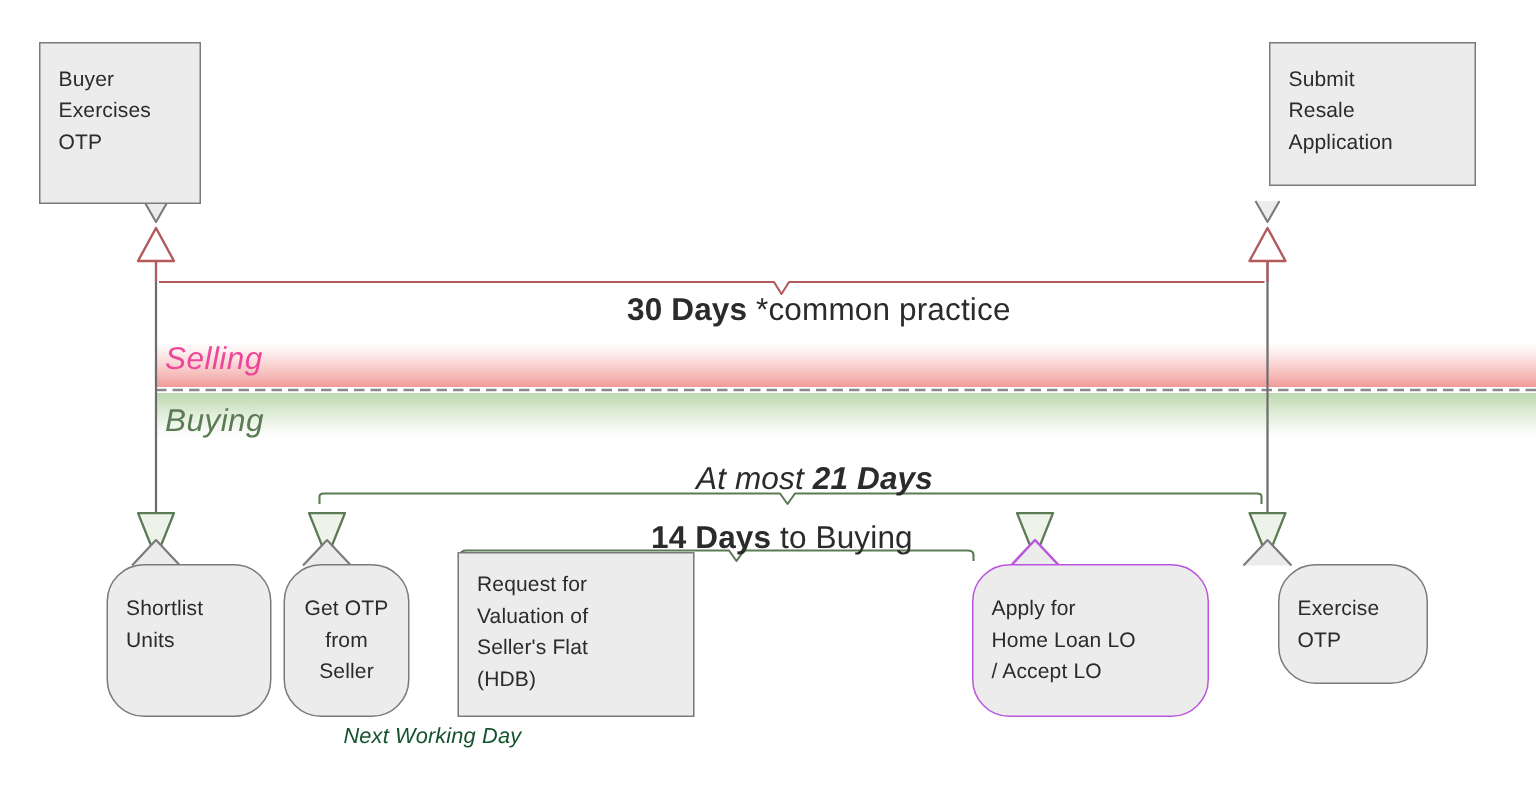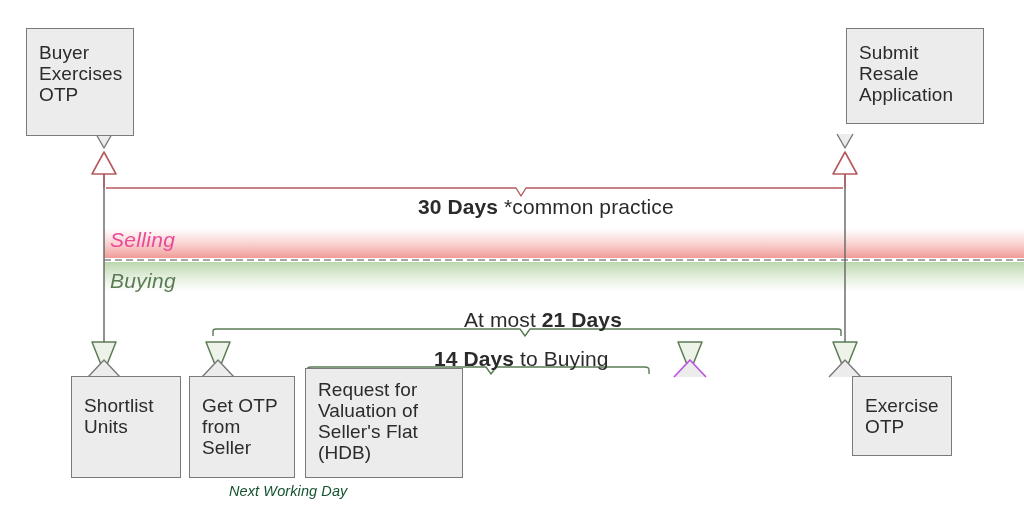--- a/index.html
+++ b/index.html
@@ -24,35 +24,36 @@
     width: 1024px;
     height: 526px;
   }
   
   .pbox {
     position: absolute;
     box-sizing: border-box;
     background: #ececec;
     border: 1.4px solid #7a7a7a;
     color: #2b2b2b;
-    font-size: 19px;
+    font-size: 14px;
     line-height: 21px;
     padding: 10px 12px 8px 12px;
     white-space: pre-line;
     letter-spacing: 0.1px;
   }
   .pbox.accent {
     border-color: #bb55dd;
     border-width: 1.8px;
   }
   .pbox.top {
     padding-top: 13px;
   }
   .pbox.bottom {
     padding-top: 18px;
+    border-radius: 25px;
   }
   
   .band-label {
     position: absolute;
     font-style: italic;
     font-size: 21px;
     letter-spacing: 0.3px;
     white-space: nowrap;
   }
   .band-label.selling { color: #ec4899; }
@@ -136,40 +137,43 @@
 Application</div>
 
   <div class="band-label selling" style="left:110px; top:228px;">Selling</div>
 
   <div class="band-label buying" style="left:110px; top:269px;">Buying</div>
 
   <div class="dur" style="left:418px; top:195px;">
     <b>30 Days</b><span> *common practice</span>
   </div>
 
-  <div class="dur" style="left:464px; top:308px;">
+  <div class="dur" style="left:464px; top:308px;font-style:italic;">
     <span>At most </span><b>21 Days</b>
   </div>
 
   <div class="dur" style="left:434px; top:347px;">
     <b>14 Days</b><span> to Buying</span>
   </div>
 
   <div class="pbox bottom" style="left:71px; top:376px; width:110px; height:102px;">Shortlist
 Units</div>
 
-  <div class="pbox bottom" style="left:189px; top:376px; width:106px; height:102px;">Get OTP
+  <div class="pbox bottom" style="left:189px; top:376px; width:84px; height:102px;text-align:center;">Get OTP
 from
 Seller</div>
 
   <div class="pbox" style="left:305px; top:368px; width:158px; height:110px; padding-top:10px;">Request for
 Valuation of
 Seller's Flat
 (HDB)</div>
 
+  <div class="pbox bottom accent" style="left:648px; top:376px; width:158px; height:102px;">Apply for
+Home Loan LO
+/ Accept LO</div>
 
   <div class="pbox bottom" style="left:852px; top:376px; width:100px; height:80px;">Exercise
 OTP</div>
 
   <div class="note" style="left:229px; top:483px;">Next Working Day</div>
 
 
 </div>
 
 </body></html>

